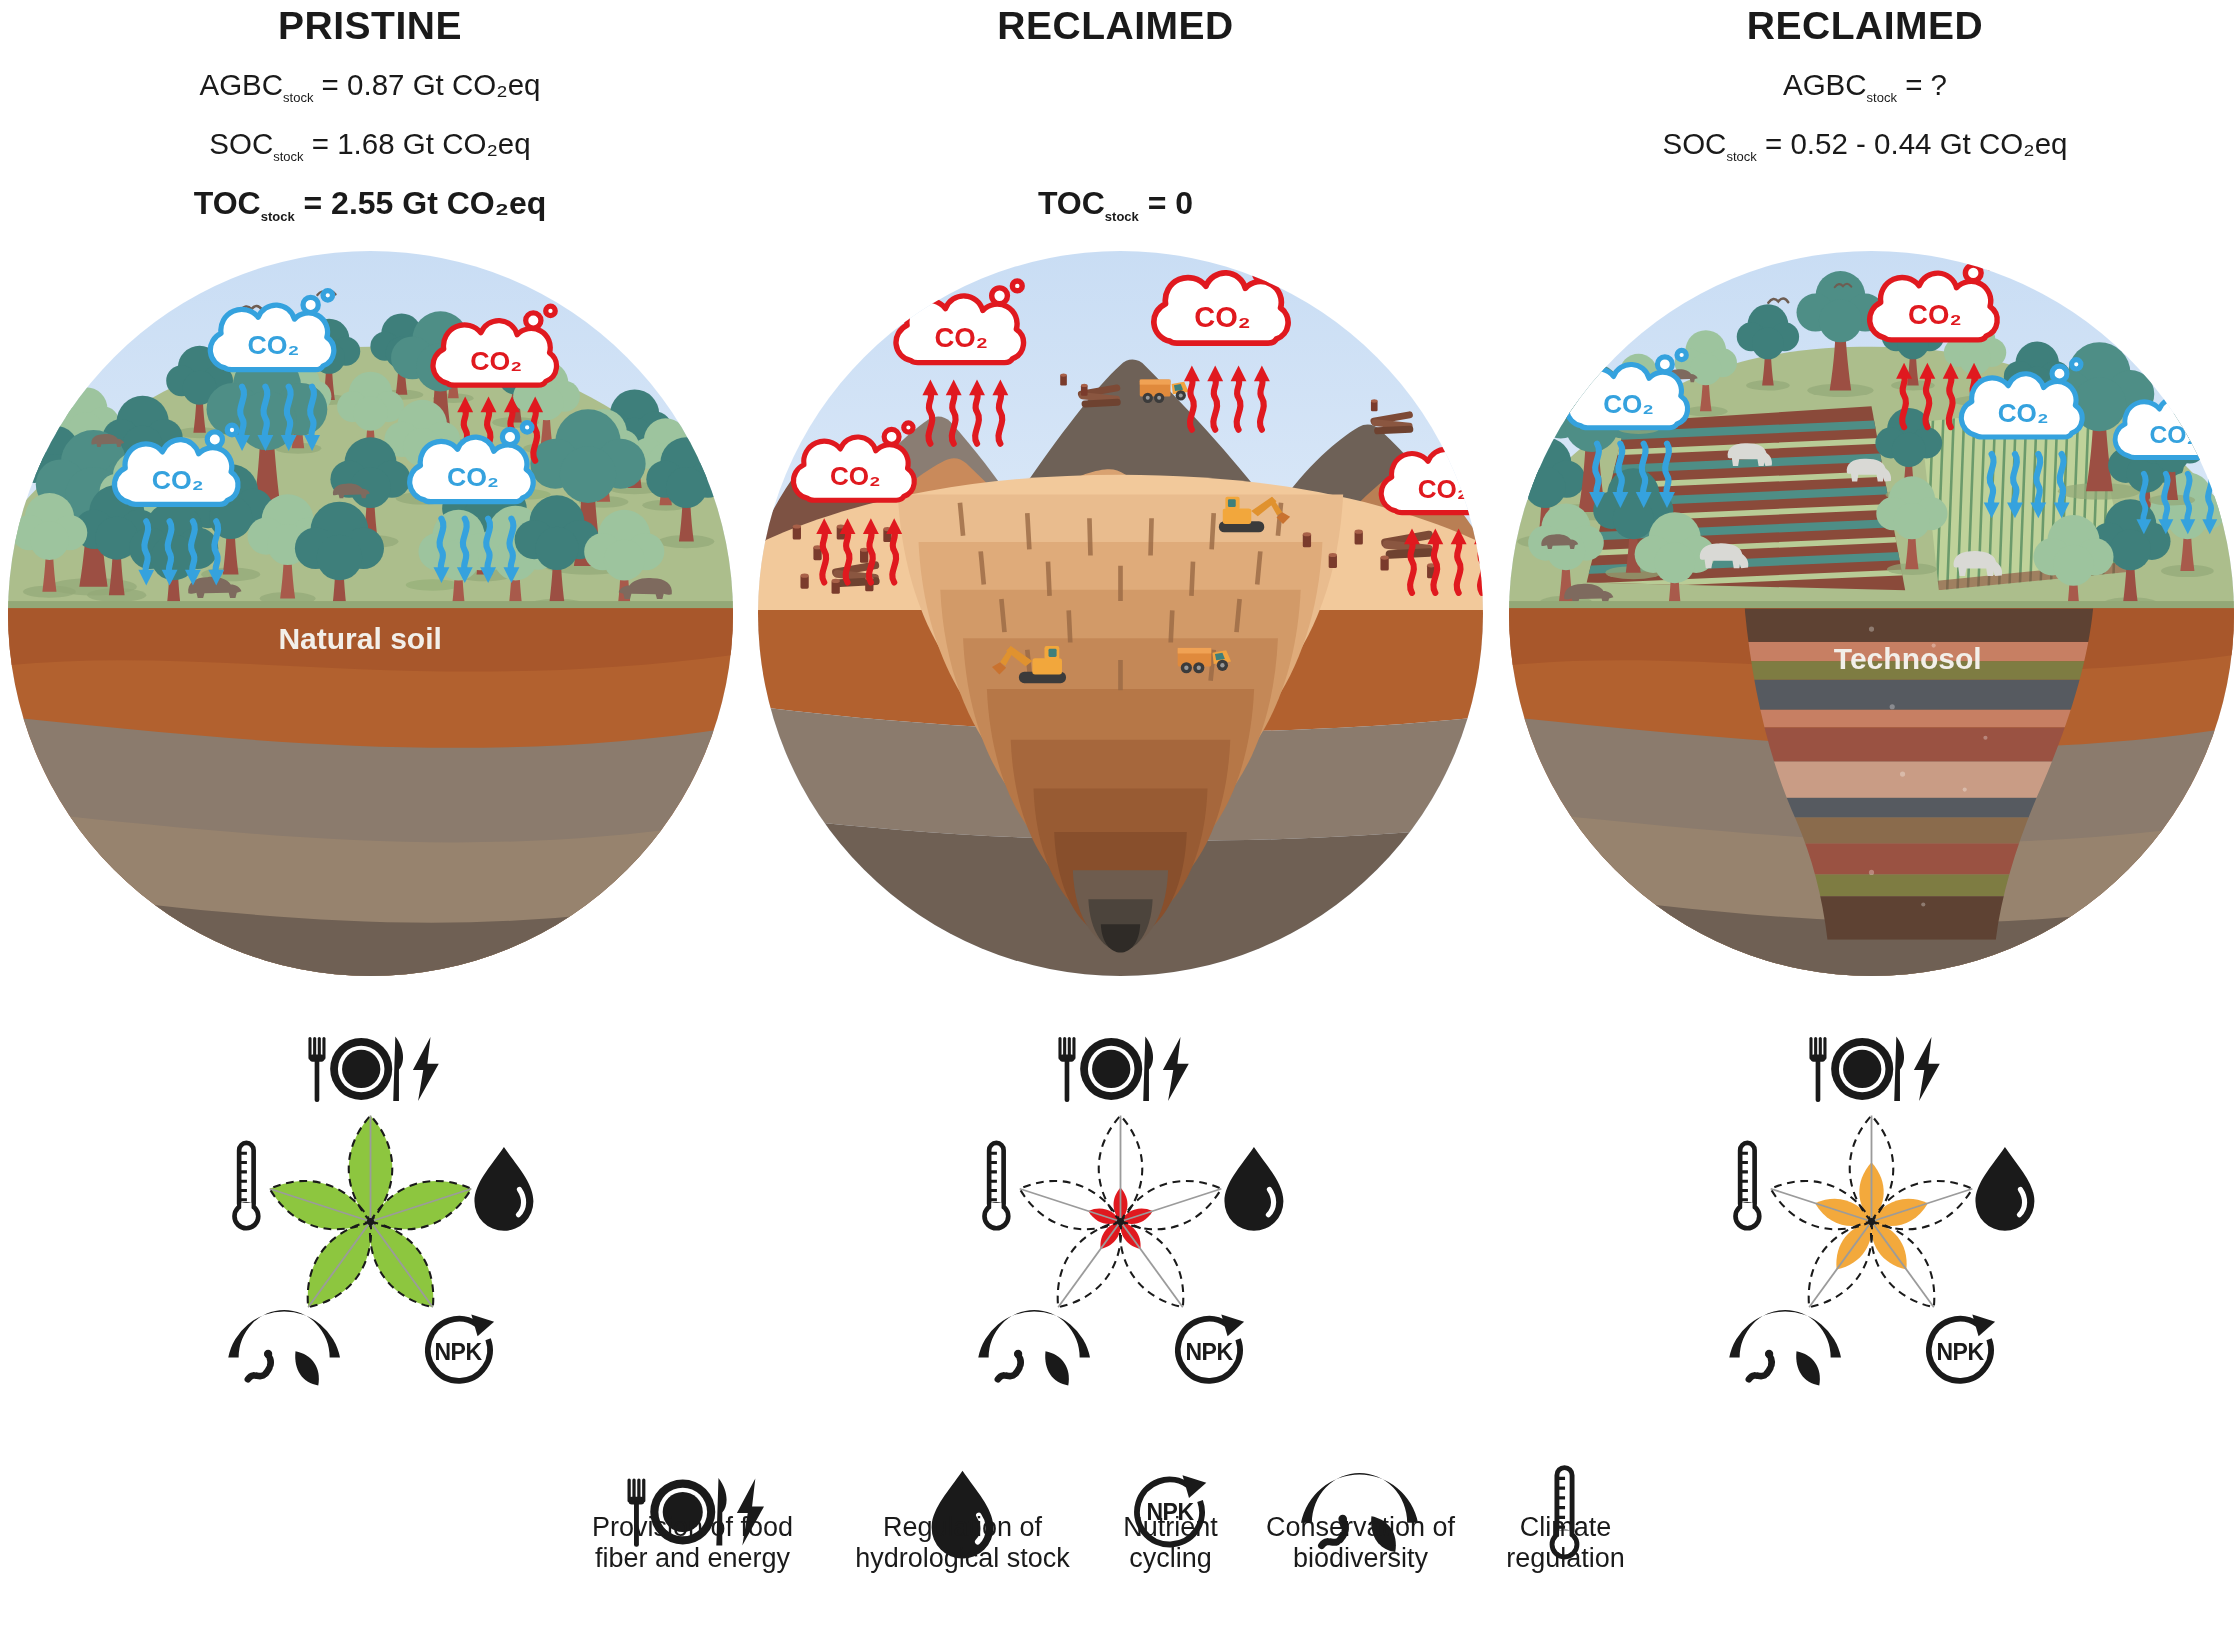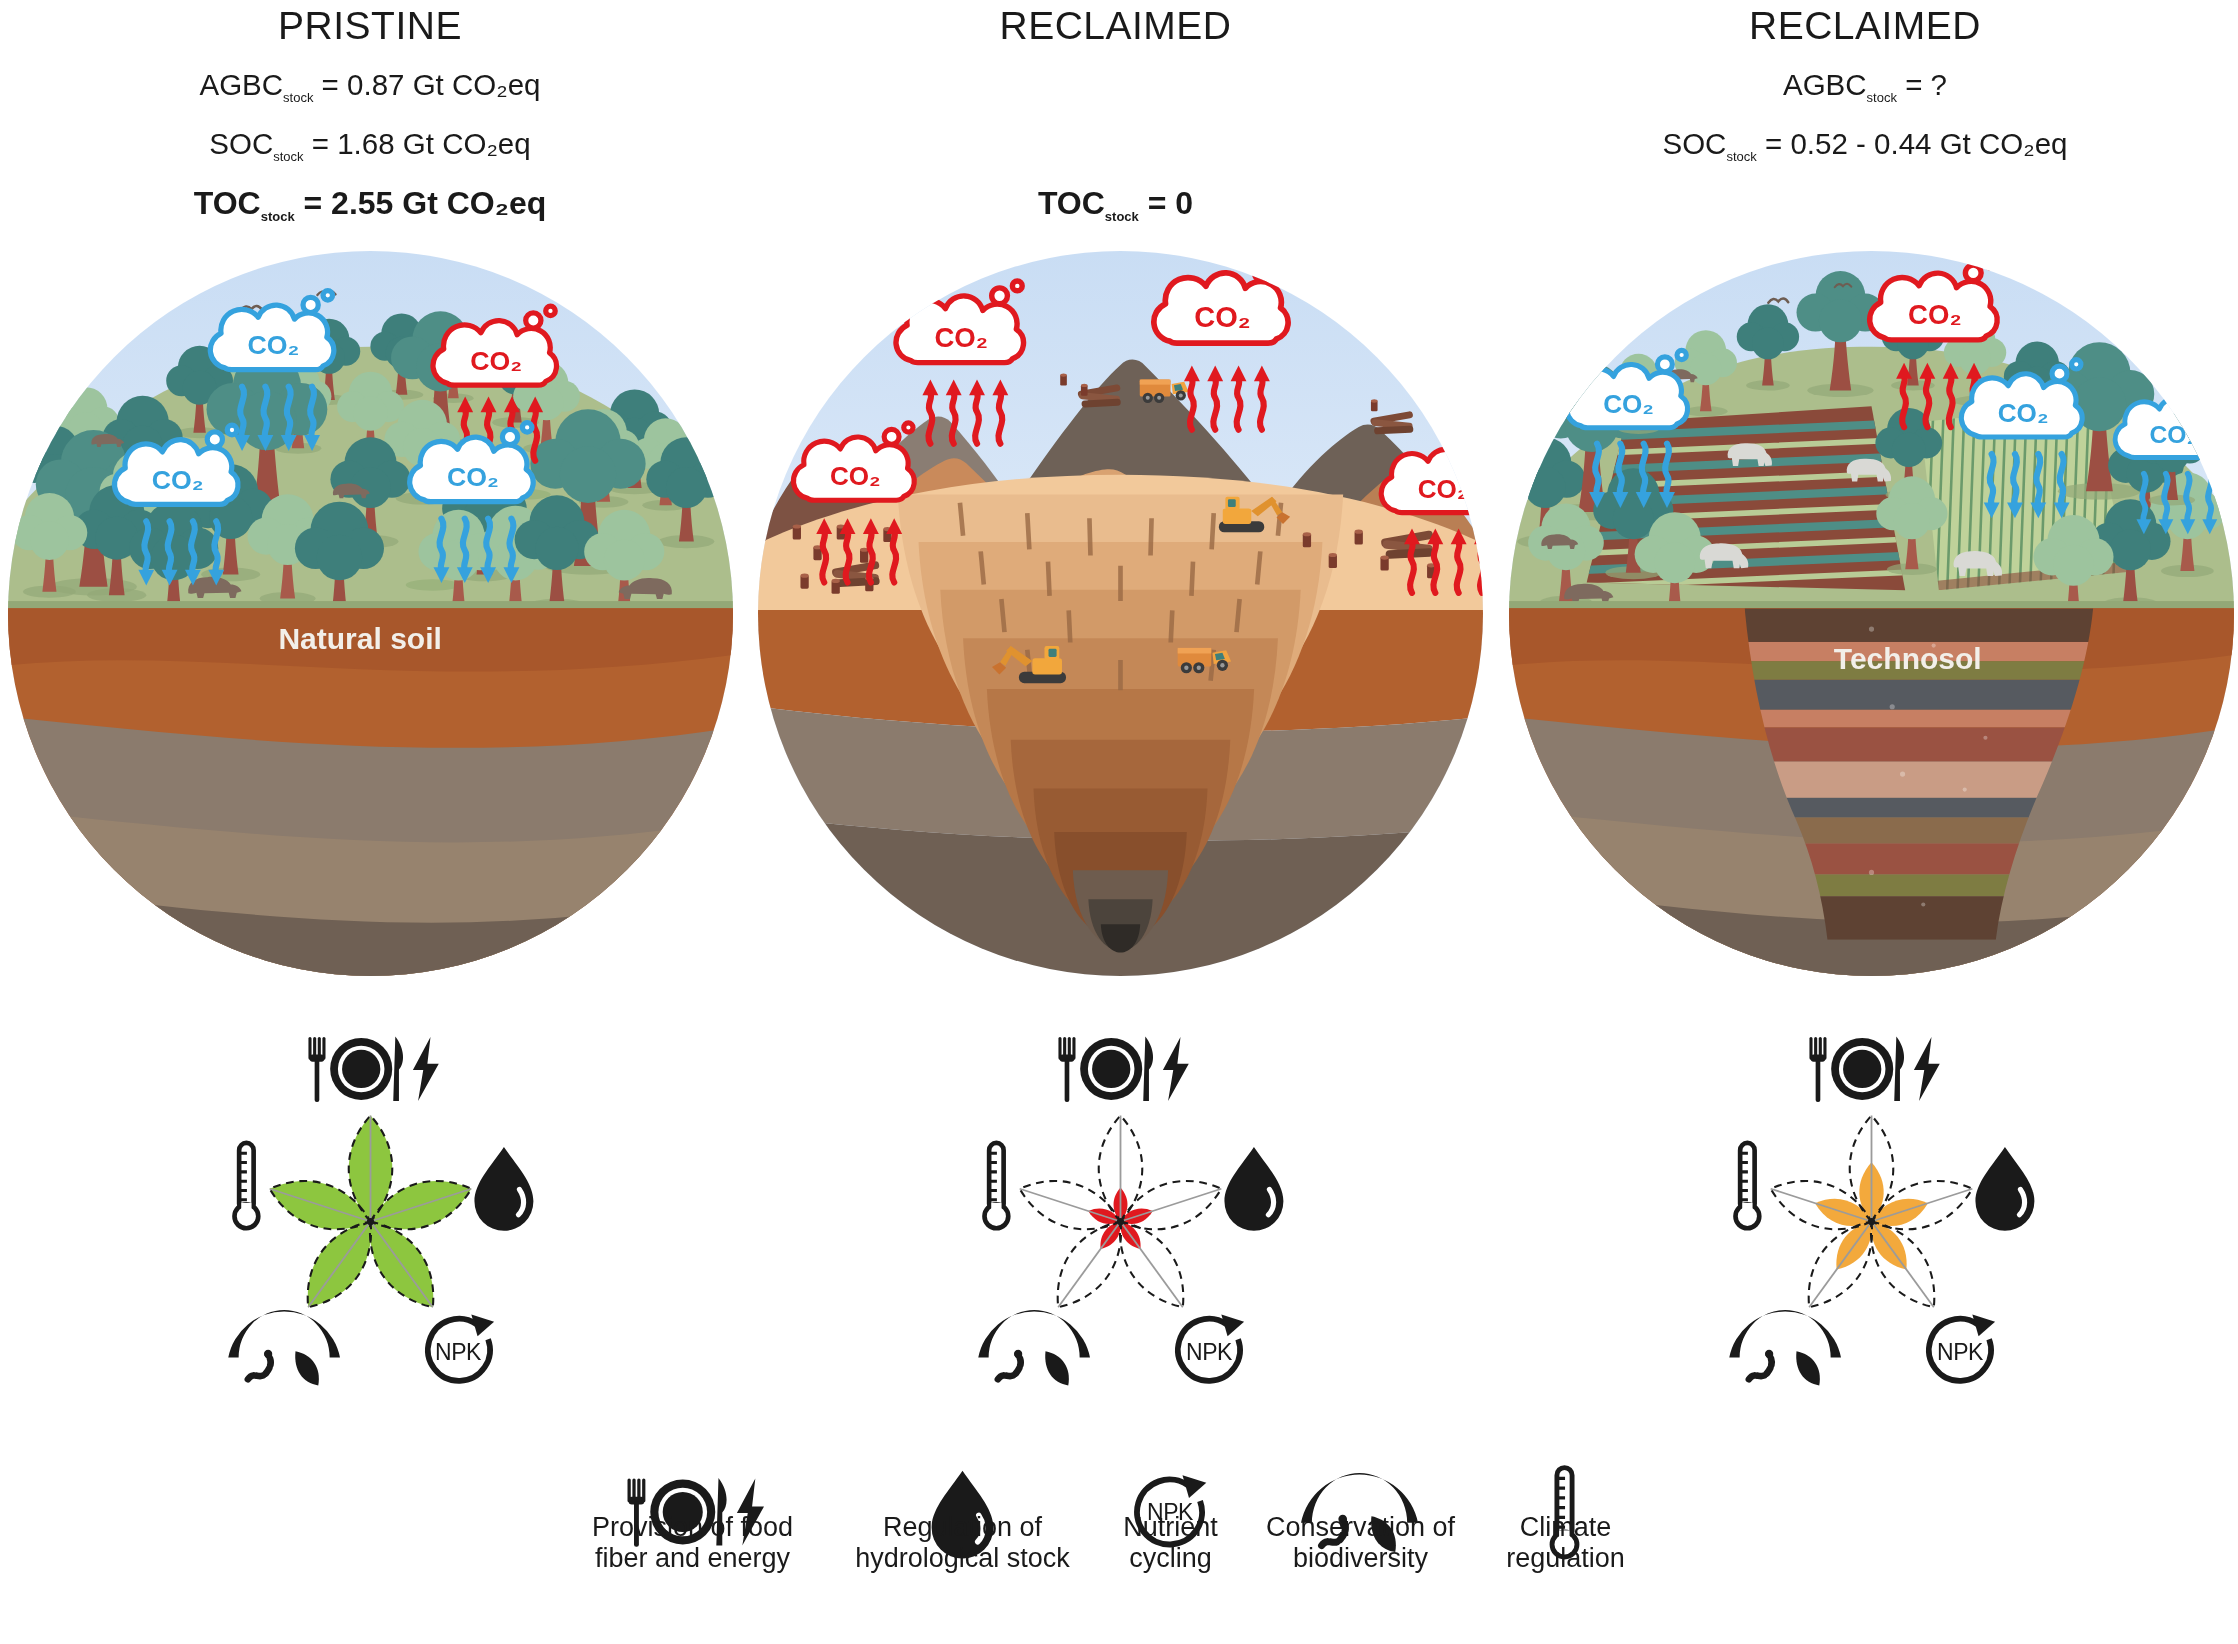--- a/index.html
+++ b/index.html
@@ -1,29 +1,29 @@
 <!DOCTYPE html>
 <html style="font-size:8.3px"><head>
 <meta charset="utf-8">
 <style>
   html,body{margin:0;padding:0}
   body{width:2239px;height:1644px;background:#fff;position:relative;overflow:hidden;
        font-family:"Liberation Sans","DejaVu Sans",sans-serif;color:#1a1a1a}
   .panel-head{position:absolute;top:0;height:243px;text-align:center}
-  .title{position:absolute;top:4.1px;width:100%;font-size:39px;font-weight:normal;letter-spacing:0.5px}
+  .title{position:absolute;top:4.1px;width:100%;font-size:39px;font-weight:bold;letter-spacing:0.5px}
   .stock-line{position:absolute;width:100%;font-size:29.5px}
   .stock-line .stk{font-size:13px;position:relative;top:7.2px}
   .l1{top:68px}.l2{top:127px}.l3{top:185px}
   .toc{font-weight:bold;font-size:32px}
   .circle-svg{position:absolute;width:725px;height:725px;top:251px}
   .flower-svg{position:absolute;width:331px;height:362px;top:1025px}
   .legend-icon{position:absolute;width:155px;height:98px;top:1463px}
   .legend-label{position:absolute;width:321px;top:1512px;text-align:center;font-size:27px;line-height:31px}
   .npk-overlay{position:absolute;width:72px;height:25px;text-align:center;
-       font-size:23px;font-weight:normal;letter-spacing:-0.5px}
+       font-size:23px;font-weight:bold;letter-spacing:-0.5px}
   .soil-label{font-size:58px;font-weight:bold;fill:#f2efe9;text-anchor:middle}
   .cloud-label{font-size:56px;font-weight:bold;fill:currentColor;text-anchor:middle}
   .blue{color:#35a2de}.red{color:#e0191f}
   .cl-body,.cl-bub{fill:#fff;stroke:currentColor;stroke-width:11;stroke-linejoin:round}
   .ar-line{fill:none;stroke:currentColor;stroke-width:14;stroke-linecap:round}
   .ar-head{fill:currentColor}
   .petal-outline{fill:none;stroke:#1a1a1a;stroke-width:4;stroke-dasharray:15 11}
   .midrib{stroke:#9b9b9b;stroke-width:3.5}
   .bench-tick{stroke:#9a6a45;stroke-width:9;opacity:.8}
   .row-teal{stroke:#4e8e86;stroke-width:16;fill:none}

